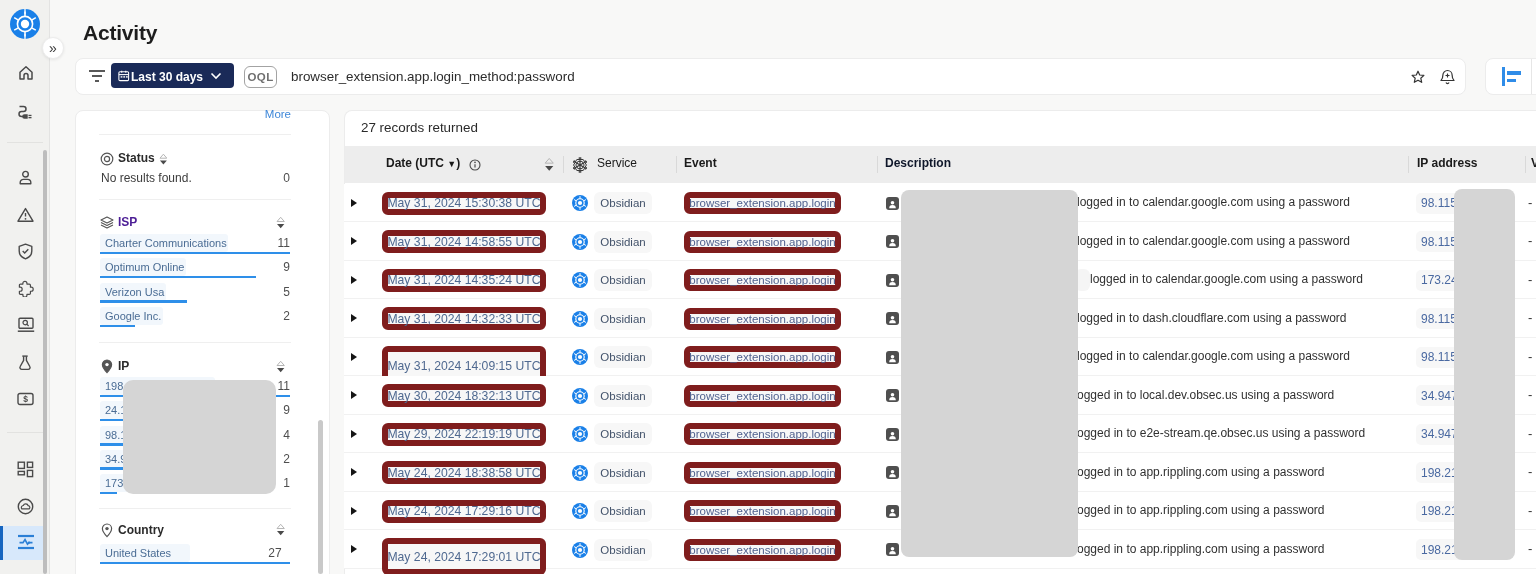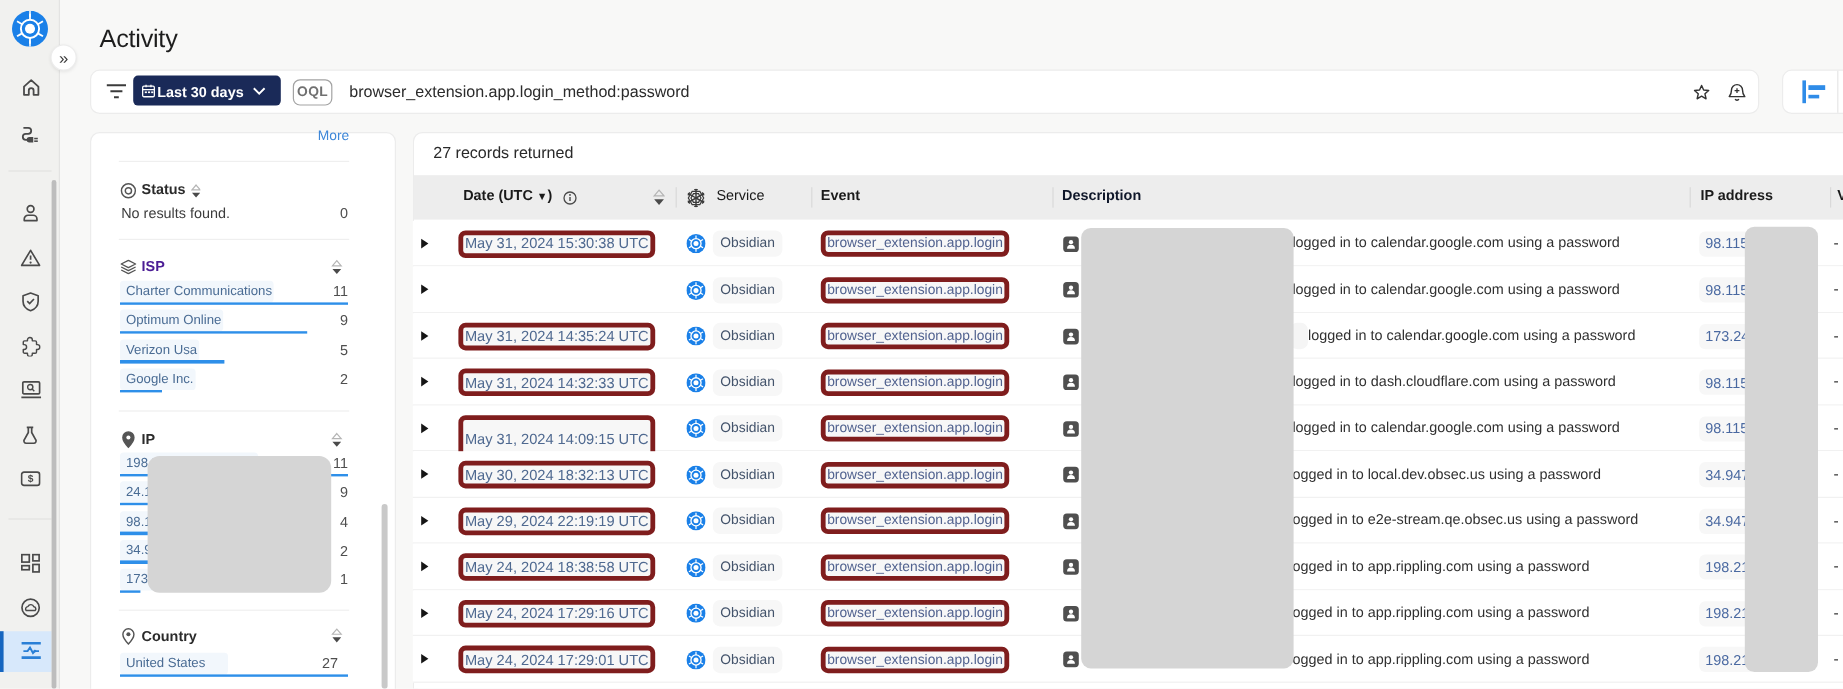--- a/index.html
+++ b/index.html
@@ -1,18 +1,18 @@
 <!DOCTYPE html>
 <html><head><meta charset="utf-8"><style>
 *{margin:0;padding:0;box-sizing:border-box}
 html,body{width:1536px;height:574px;overflow:hidden}
 body{font-family:"Liberation Sans",sans-serif;background:#f8f8f7;position:relative}
 .abs{position:absolute}
 .card{background:#fff;border:1px solid #ececec;border-radius:8px}
-.pill{background:#f7f7f7;border:4px solid #7f1d1d;border-radius:6px;display:flex;align-items:center;justify-content:center;white-space:nowrap}
+.pill{background:#f7f7f7;border:6px solid #7f1d1d;border-radius:6px;display:flex;align-items:center;justify-content:center;white-space:nowrap}
 .row{position:absolute;left:344px;width:1192px;height:39px;border-bottom:1px solid #f1f1f1;background:#fff}
 .fitem{position:absolute;left:100px;height:18px;background:#f2f7fc;border-radius:3px;display:flex;align-items:center;padding-left:5px;font-size:11px;color:#4a6c94;white-space:nowrap;overflow:hidden}
 .fbar{position:absolute;left:100px;height:2.5px;background:#2e8fe9}
 .blob{position:absolute;background:#d5d5d5;z-index:30}
 .hdrdiv{position:absolute;top:10px;width:1px;height:17px;background:#d9d9d9}
 </style></head><body>
 
 <div class="abs" style="left:0;top:0;width:50px;height:574px;background:#f1f1ef;border-right:1px solid #e3e3e2"></div>
 <svg class="abs" style="left:10px;top:9px" width="30" height="30" viewBox="0 0 30 30" fill="none">
     <circle cx="15" cy="15" r="15" fill="#1a80e8"></circle>
@@ -83,21 +83,21 @@
 <div class="abs" style="left:3px;top:526px;width:40px;height:34px;background:#d7e8fb;z-index:4"></div>
 <div class="abs" style="z-index:7;left:0;top:0">
     <svg class="abs" style="left:17px;top:534px" width="18" height="16" viewBox="0 0 18 16" fill="none">
       <line x1="1" y1="2" x2="17" y2="2" stroke="#2a7fd6" stroke-width="2.2"></line>
       <line x1="1" y1="14" x2="17" y2="14" stroke="#2a7fd6" stroke-width="2.2"></line>
       <path d="M2.5 8.6 h3.5 l2 -3 l2.5 4.6 l1.5 -1.6 h3.5" stroke="#2a7fd6" stroke-width="1.6" fill="none"></path>
       <circle cx="12" cy="8.6" r="1.2" fill="#2a7fd6"></circle>
     </svg>
   </div>
 <div class="abs" style="left:42px;top:37px;width:22px;height:22px;border-radius:50%;background:#fff;border:1px solid #ececec;box-shadow:0 1px 3px rgba(0,0,0,0.08);z-index:8;display:flex;align-items:center;justify-content:center;font-size:14px;color:#3a3a3a;padding-bottom:1px">»</div>
-<div class="abs" style="left:83px;top:21px;font-size:21px;font-weight:normal;color:#1d1d1d;letter-spacing:-0.2px">Activity</div>
+<div class="abs" style="left:83px;top:21px;font-size:21px;font-weight:bold;color:#1d1d1d;letter-spacing:-0.2px">Activity</div>
 <div class="abs card" style="left:75px;top:58px;width:1391px;height:37px;border-radius:8px"></div>
 <svg class="abs" style="left:88px;top:69px" width="18" height="14" viewBox="0 0 18 14" fill="none">
     <line x1="1" y1="2" x2="17" y2="2" stroke="#3b3b3b" stroke-width="1.7"></line>
     <line x1="4" y1="7" x2="14" y2="7" stroke="#3b3b3b" stroke-width="1.7"></line>
     <line x1="7" y1="12" x2="11" y2="12" stroke="#3b3b3b" stroke-width="1.7"></line>
   </svg>
 <div class="abs" style="left:111px;top:63px;width:123px;height:25px;background:#1a2a58;border-radius:4px;z-index:2"></div>
 <svg class="abs" style="z-index:3;left:118px;top:70px" width="11.5" height="11.5" viewBox="0 0 13 13" fill="none">
     <rect x="1" y="2" width="11" height="10" rx="1.2" stroke="#fff" stroke-width="1.2"></rect>
     <line x1="1" y1="5.2" x2="12" y2="5.2" stroke="#fff" stroke-width="1.2"></line>
@@ -261,20 +261,21 @@
         <circle cx="6.5" cy="4.8" r="1.8" fill="#fff"></circle>
         <path d="M3.2 10.2 a3.3 3.3 0 0 1 6.6 0 Z" fill="#fff"></path>
       </svg></div>
     <div style="position:absolute;left:733px;top:11.5px;font-size:12px;color:#303030">logged in to calendar.google.com using a password</div>
     <div style="position:absolute;left:1072px;top:9px;width:48px;height:21px;background:#f7f7f7;border-radius:5px"></div>
     <div style="position:absolute;left:1077px;top:12.5px;font-size:12px;color:#4a69a1">98.115</div>
     <div style="position:absolute;left:1184px;top:11px;font-size:13px;color:#333">-</div>
   </div>
 <div class="row" style="top:222.05px;height:38.55px">
     <div style="position:absolute;left:7px;top:15px;width:0;height:0;border-left:6.5px solid #151515;border-top:4.5px solid transparent;border-bottom:4.5px solid transparent"></div>
+    <div class="pill" style="position:absolute;left:38px;top:8px;width:164px;height:23px;font-size:12.2px;color:#4f6990">May 31, 2024 14:58:55 UTC</div>
     <svg style="position:absolute;left:228px;top:11.5px" width="16" height="16" viewBox="0 0 16 16" fill="none">
       <circle cx="8" cy="8" r="8" fill="#1a80e8"></circle>
       <circle cx="8" cy="8" r="4.2" stroke="#fff" stroke-width="1.1"></circle>
       <circle cx="8" cy="8" r="2.1" fill="#fff"></circle>
       <line x1="11.6" y1="10.1" x2="13.9" y2="11.4" stroke="#fff" stroke-width="1"></line>
       <line x1="8.0" y1="12.2" x2="8.0" y2="14.8" stroke="#fff" stroke-width="1"></line>
       <line x1="4.4" y1="10.1" x2="2.1" y2="11.4" stroke="#fff" stroke-width="1"></line>
       <line x1="4.4" y1="5.9" x2="2.1" y2="4.6" stroke="#fff" stroke-width="1"></line>
       <line x1="8.0" y1="3.8" x2="8.0" y2="1.2" stroke="#fff" stroke-width="1"></line>
       <line x1="11.6" y1="5.9" x2="13.9" y2="4.6" stroke="#fff" stroke-width="1"></line>
@@ -461,21 +462,21 @@
         <circle cx="6.5" cy="4.8" r="1.8" fill="#fff"></circle>
         <path d="M3.2 10.2 a3.3 3.3 0 0 1 6.6 0 Z" fill="#fff"></path>
       </svg></div>
     <div style="position:absolute;left:733px;top:11.5px;font-size:12px;color:#303030">ogged in to app.rippling.com using a password</div>
     <div style="position:absolute;left:1072px;top:9px;width:48px;height:21px;background:#f7f7f7;border-radius:5px"></div>
     <div style="position:absolute;left:1077px;top:12.5px;font-size:12px;color:#4a69a1">198.21</div>
     <div style="position:absolute;left:1184px;top:11px;font-size:13px;color:#333">-</div>
   </div>
 <div class="row" style="top:530.45px;height:38.55px">
     <div style="position:absolute;left:7px;top:15px;width:0;height:0;border-left:6.5px solid #151515;border-top:4.5px solid transparent;border-bottom:4.5px solid transparent"></div>
-    <div class="pill" style="position:absolute;left:38px;top:8px;width:164px;height:23px;font-size:12.2px;color:#4f6990">May 24, 2024 17:29:01 UTC</div>
+    <div class="pill" style="position:absolute;left:38px;top:8px;width:164px;height:37px;font-size:12.2px;color:#4f6990">May 24, 2024 17:29:01 UTC</div>
     <svg style="position:absolute;left:228px;top:11.5px" width="16" height="16" viewBox="0 0 16 16" fill="none">
       <circle cx="8" cy="8" r="8" fill="#1a80e8"></circle>
       <circle cx="8" cy="8" r="4.2" stroke="#fff" stroke-width="1.1"></circle>
       <circle cx="8" cy="8" r="2.1" fill="#fff"></circle>
       <line x1="11.6" y1="10.1" x2="13.9" y2="11.4" stroke="#fff" stroke-width="1"></line>
       <line x1="8.0" y1="12.2" x2="8.0" y2="14.8" stroke="#fff" stroke-width="1"></line>
       <line x1="4.4" y1="10.1" x2="2.1" y2="11.4" stroke="#fff" stroke-width="1"></line>
       <line x1="4.4" y1="5.9" x2="2.1" y2="4.6" stroke="#fff" stroke-width="1"></line>
       <line x1="8.0" y1="3.8" x2="8.0" y2="1.2" stroke="#fff" stroke-width="1"></line>
       <line x1="11.6" y1="5.9" x2="13.9" y2="4.6" stroke="#fff" stroke-width="1"></line>

